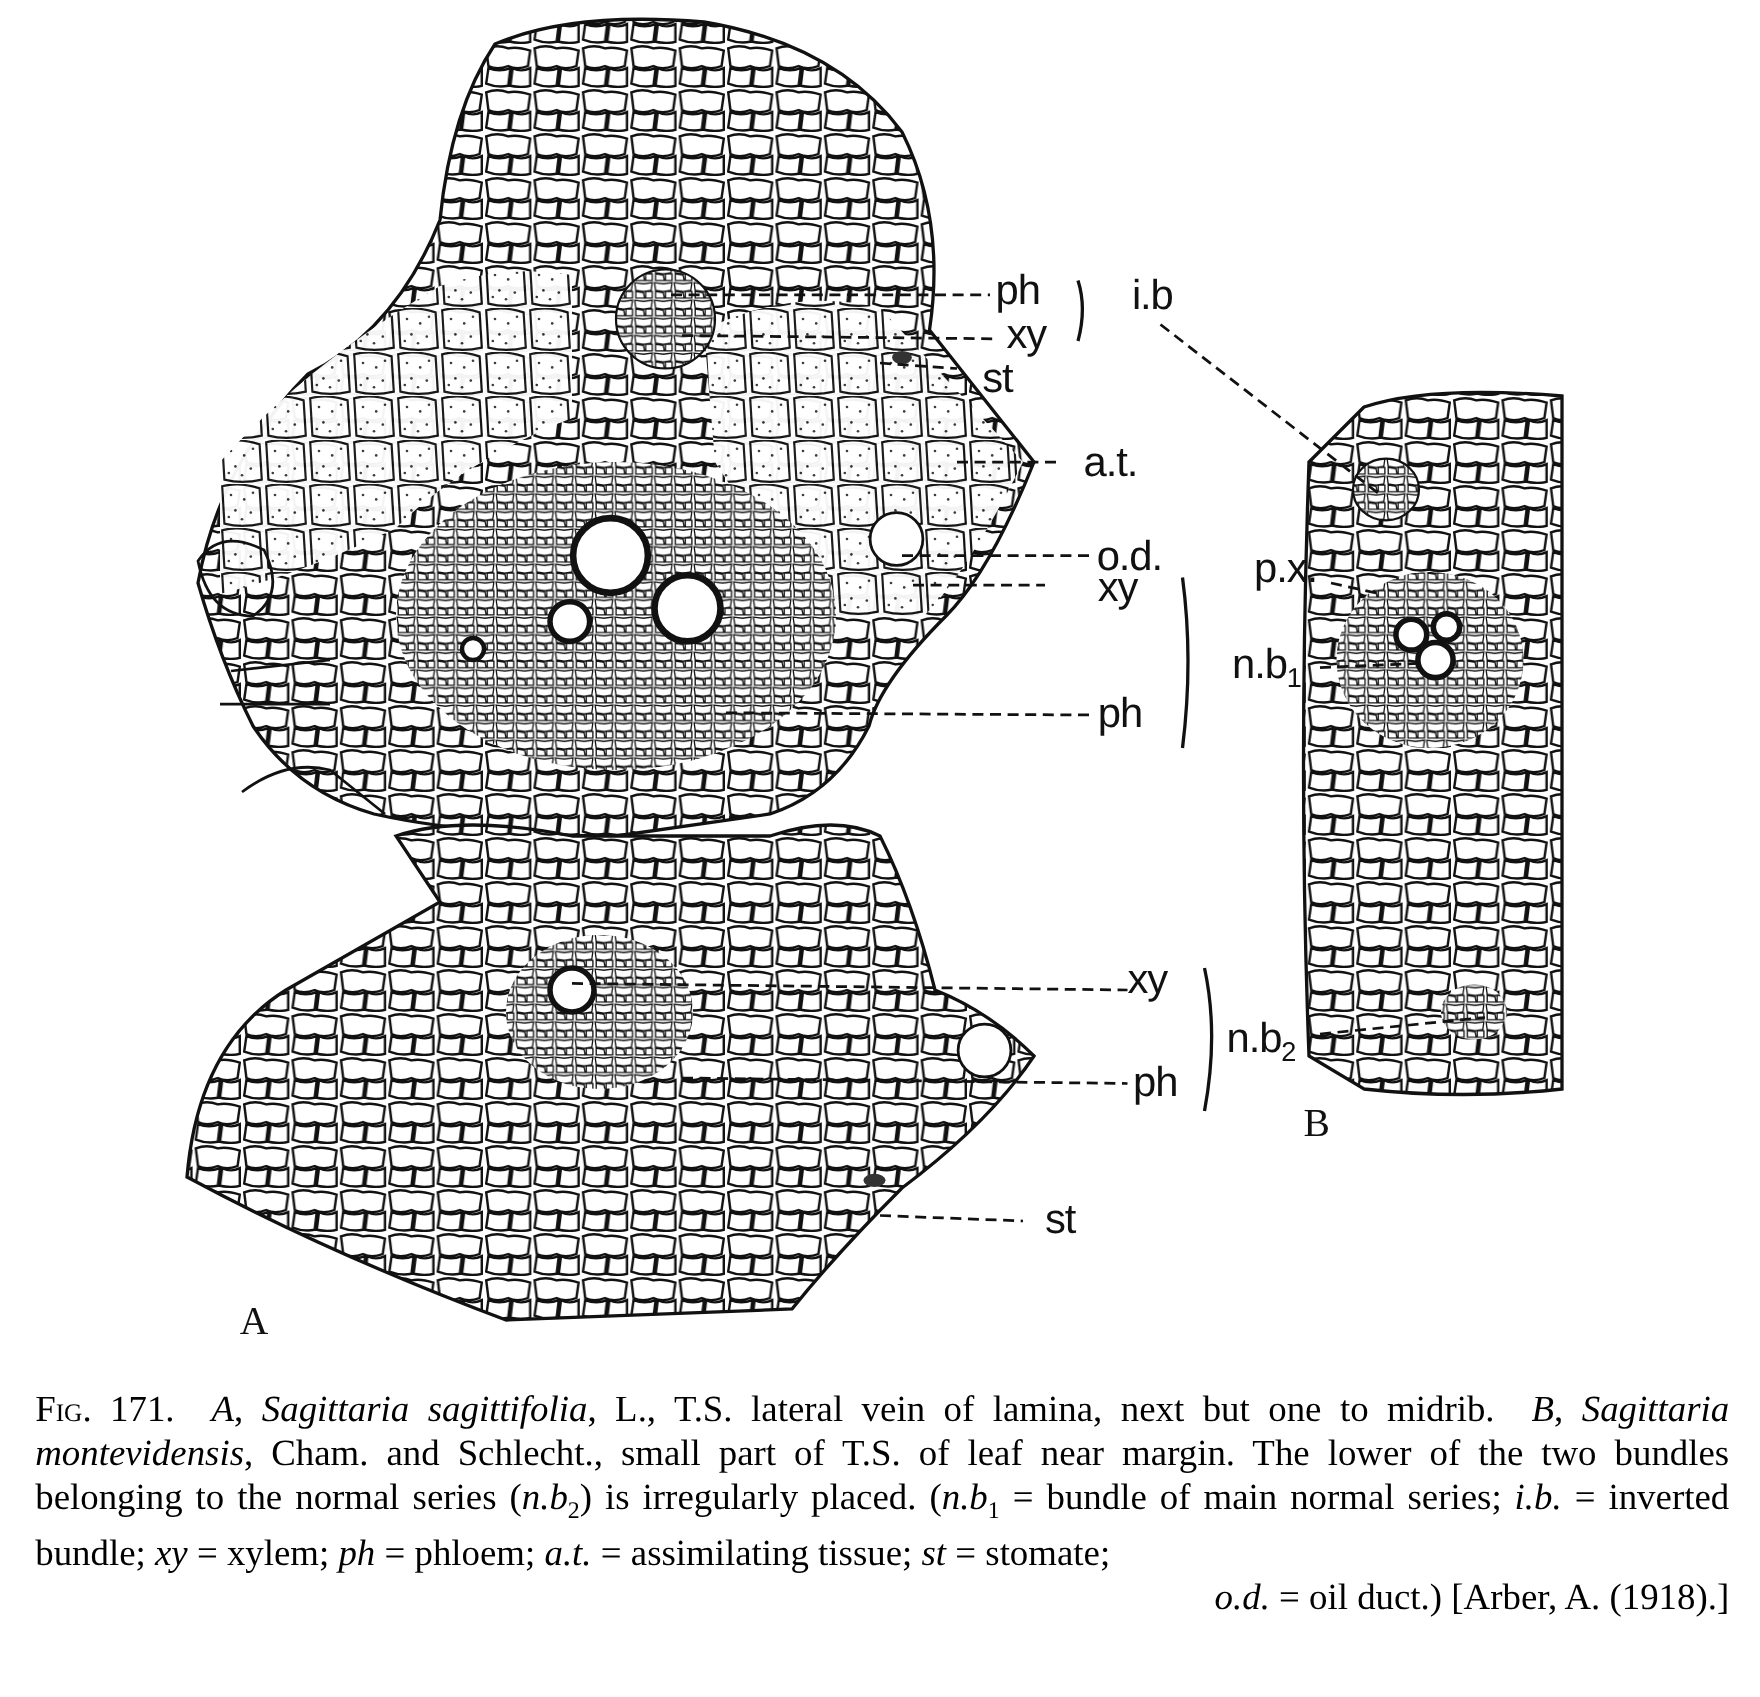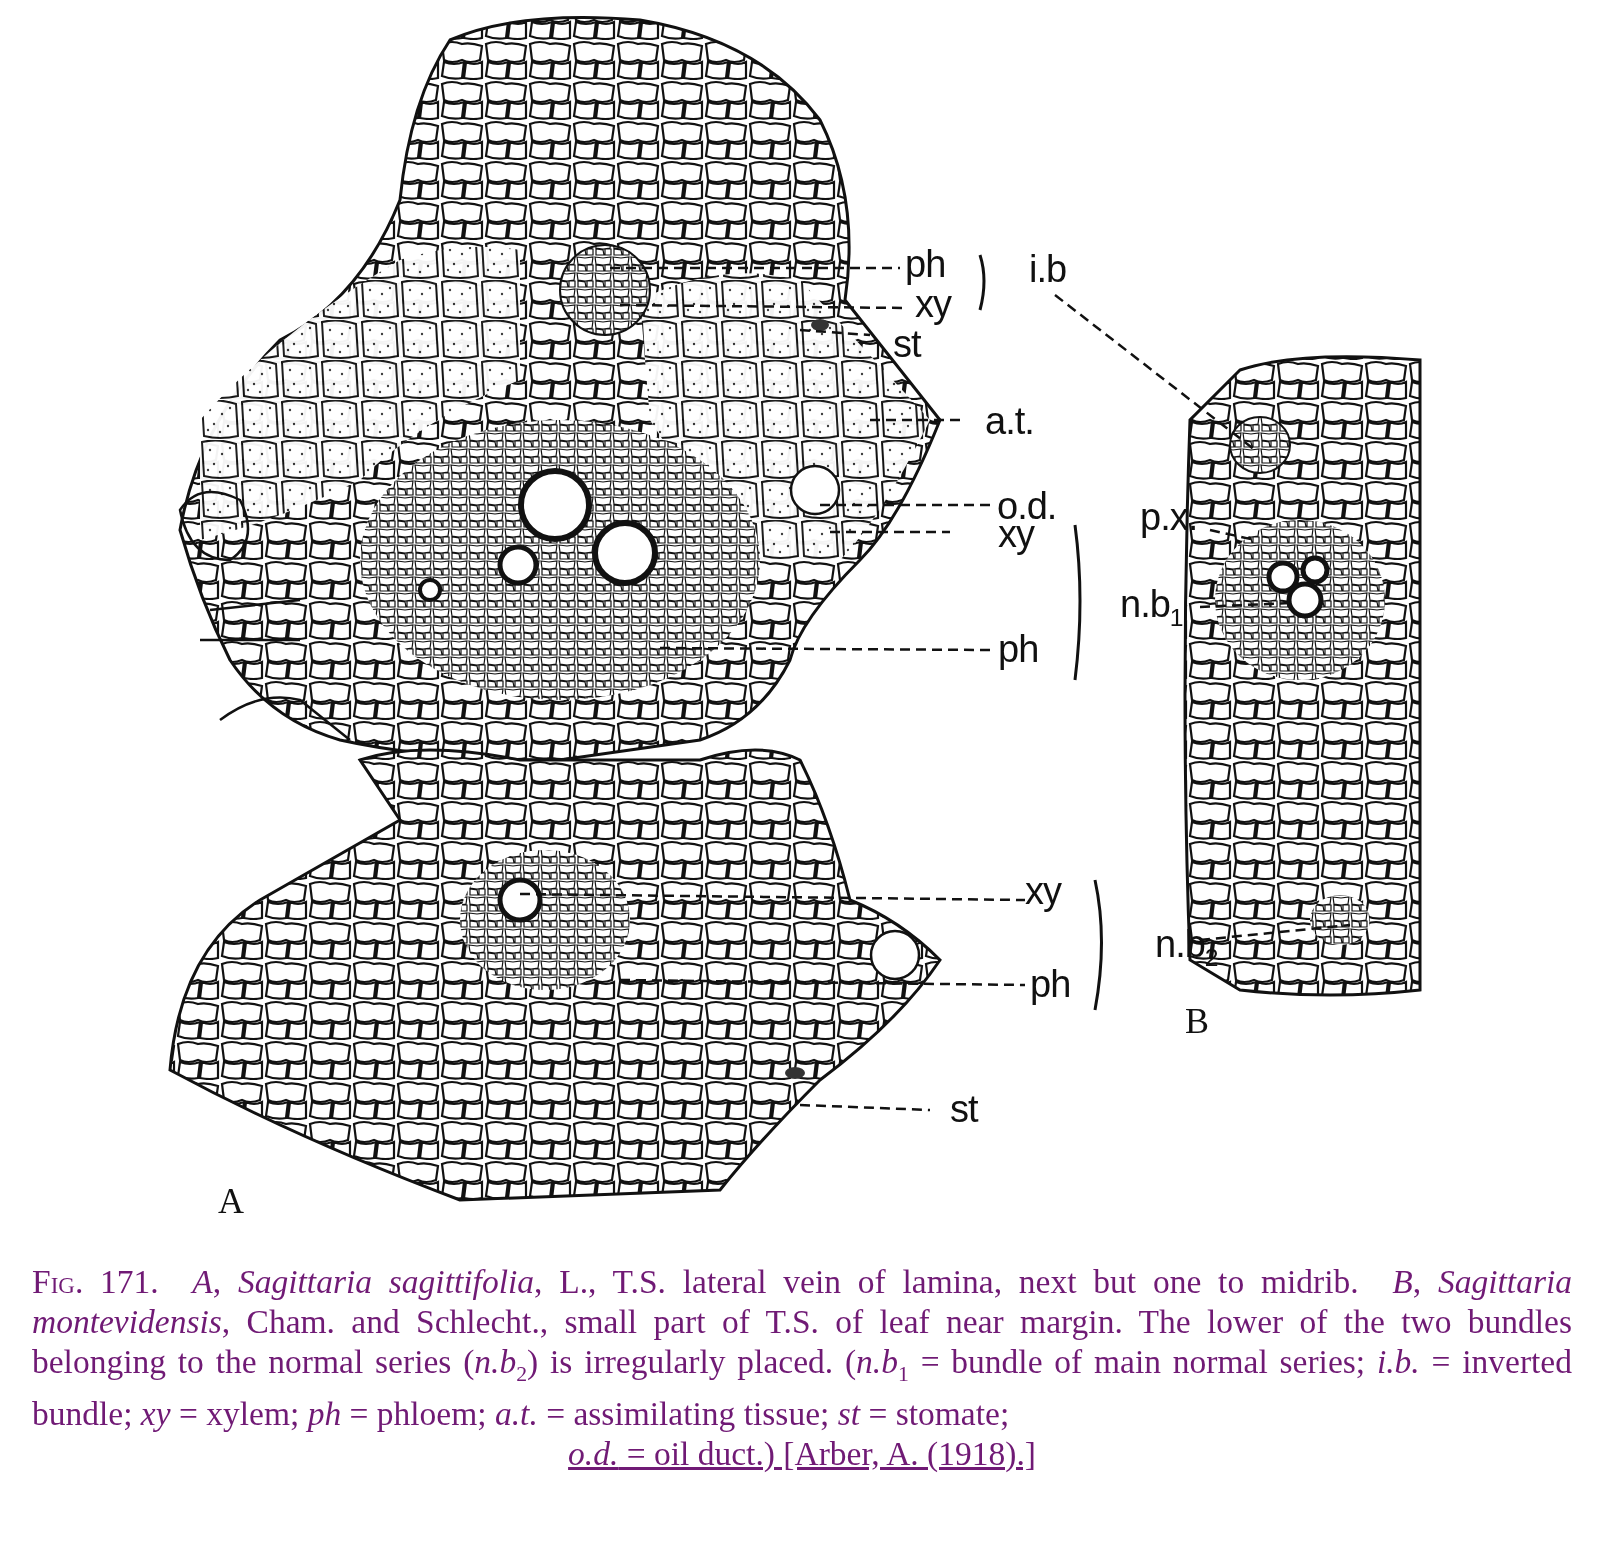--- a/index.html
+++ b/index.html
@@ -1,24 +1,24 @@
 <!DOCTYPE html>
 <html><head>
 <meta charset="utf-8">
 <style>
   html, body { margin:0; padding:0; background:#fff; }
   body { width:1600px; height:1543px; position:relative; overflow:hidden; font-family:"DejaVu Serif", serif; color:#111; }
   .figure { position:absolute; left:0; top:0; width:1600px; height:1230px; }
   .figure svg { position:absolute; left:0; top:0; }
   .lbl { position:absolute; font-family:"Liberation Sans", sans-serif; font-size:38px; color:#111; line-height:1; letter-spacing:-1px; }
   .panel-letter { position:absolute; font-family:"Liberation Serif", serif; font-size:36px; color:#111; }
-  .caption { position:absolute; left:32px; top:1262px; width:1540px; font-family:"Liberation Serif", serif; font-size:33.5px; line-height:40px; text-align:justify; color:#701a75; }
+  .caption { position:absolute; left:32px; top:1262px; width:1540px; font-family:"Liberation Serif", serif; font-size:33.5px; line-height:40px; text-align:justify; color:#000000; }
   .caption .it { font-style:italic; }
   .caption .sc { font-variant:small-caps; }
-  .caption .last { text-align:center; display:block;text-decoration:underline; }
+  .caption .last { text-align:right; display:block; }
   sub { font-size:65%; }
 </style>
 </head>
 <body>
 
 <div class="figure">
   <svg width="1600" height="1230" viewBox="0 0 1600 1230">
     <defs>
       <pattern id="cells" x="0" y="0" width="44" height="40" patternUnits="userSpaceOnUse">
         <rect width="44" height="40" fill="#fff"></rect>
@@ -109,21 +109,21 @@
   <span class="lbl" style="left:997px;top:487px;">o.d.</span>
   <span class="lbl" style="left:998px;top:515px;">xy</span>
   <span class="lbl" style="left:998px;top:630px;">ph</span>
   <span class="lbl" style="left:1025px;top:872px;">xy</span>
   <span class="lbl" style="left:1030px;top:965px;">ph</span>
   <span class="lbl" style="left:950px;top:1090px;">st</span>
 
   <span class="lbl" style="left:1029px;top:250px;">i.b</span>
   <span class="lbl" style="left:1140px;top:498px;">p.x.</span>
   <span class="lbl" style="left:1120px;top:585px;text-align:right;"><span>n.b</span><sub>1</sub></span>
-  <span class="lbl" style="left:1155px;top:925px;text-align:center;"><span>n.b</span><sub>2</sub></span>
+  <span class="lbl" style="left:1115px;top:925px;text-align:center;"><span>n.b</span><sub>2</sub></span>
 
   <span class="panel-letter" style="left:218px;top:1180px;">A</span>
   <span class="panel-letter" style="left:1185px;top:1000px;">B</span>
 </div>
 
 <div class="caption">
   <span class="sc">Fig. 171.</span>&nbsp;
   <span class="it">A</span>,
   <span class="it">Sagittaria sagittifolia</span><span>, L., T.S. lateral vein of lamina, next but one to midrib.</span>&nbsp;
   <span class="it">B</span>,

